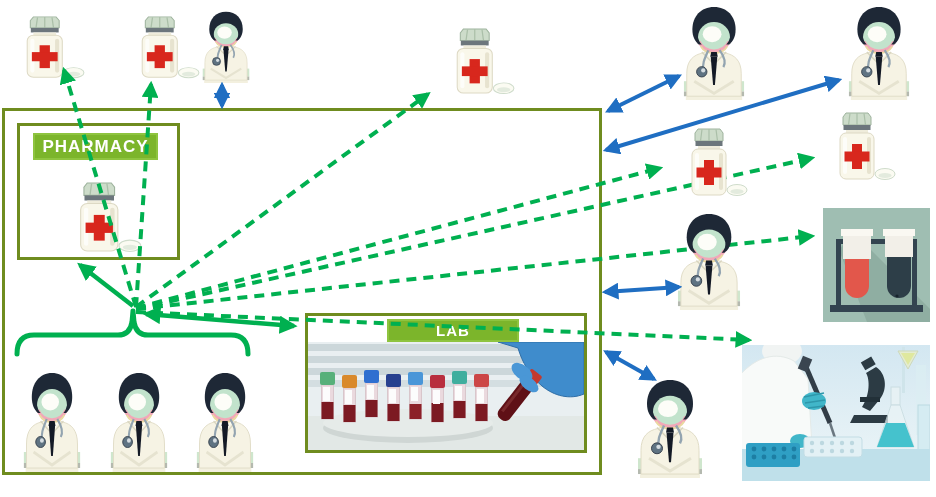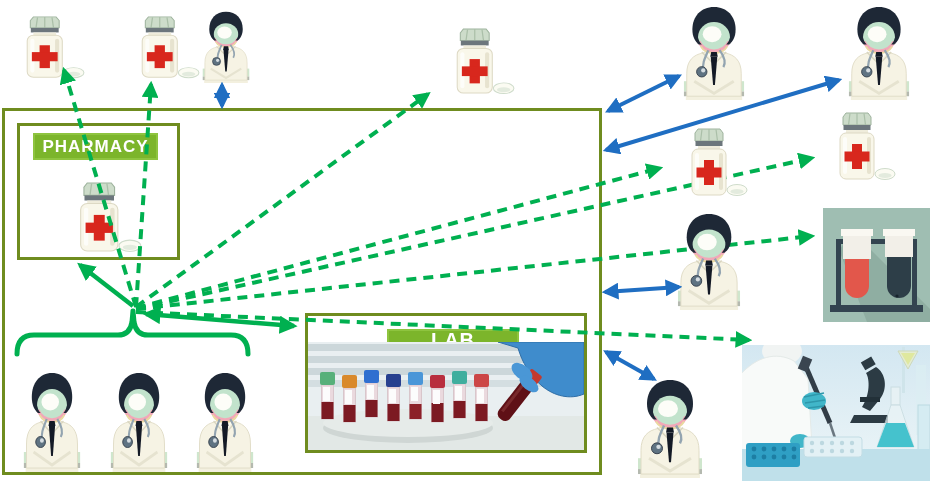--- a/index.html
+++ b/index.html
@@ -71,21 +71,21 @@
   </svg>
 
   <div class="olivebox z1" style="left:2px;top:108px;width:600px;height:367px;"></div>
 
   <div class="olivebox z1" style="left:17px;top:123px;width:163px;height:137px;"></div>
   <div class="greenlabel z1" style="left:33px;top:133px;width:125px;height:27px;line-height:23px;font-size:17px;letter-spacing:1px;">
     <span>PHARMACY</span>
   </div>
 
   <div class="olivebox z1" style="left:305px;top:313px;width:282px;height:140px;background:#fff;"></div>
-  <div class="greenlabel z1" style="left:387px;top:329px;width:132px;height:23px;line-height:19px;font-size:20px;letter-spacing:1px;">
+  <div class="greenlabel z1" style="left:387px;top:319px;width:132px;height:23px;line-height:19px;font-size:15px;letter-spacing:1px;">
     <span>LAB</span>
   </div>
 
   <svg class="abs z1" style="left:308px;top:342px;" width="276" height="108" viewBox="0 0 276 108">
     <rect width="276" height="108" fill="#e9eff1"></rect>
     <rect y="2" width="276" height="7" fill="#ccd7da"></rect>
     <rect y="14" width="276" height="7" fill="#ccd7da"></rect>
     <rect y="26" width="276" height="7" fill="#ccd7da"></rect>
     <rect y="38" width="276" height="7" fill="#d4dee1"></rect>
     <rect y="74" width="276" height="34" fill="#e2e8e6"></rect>

